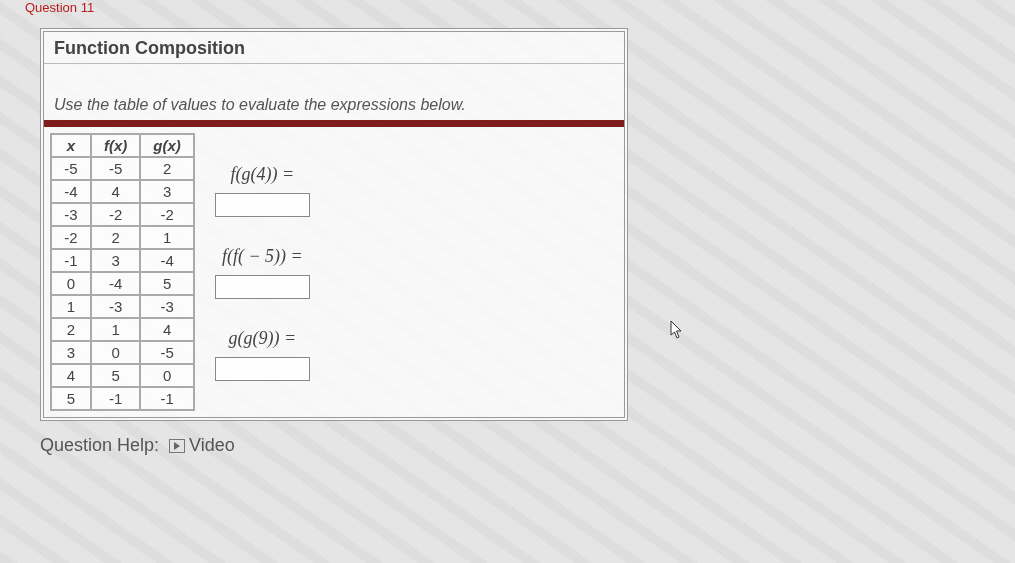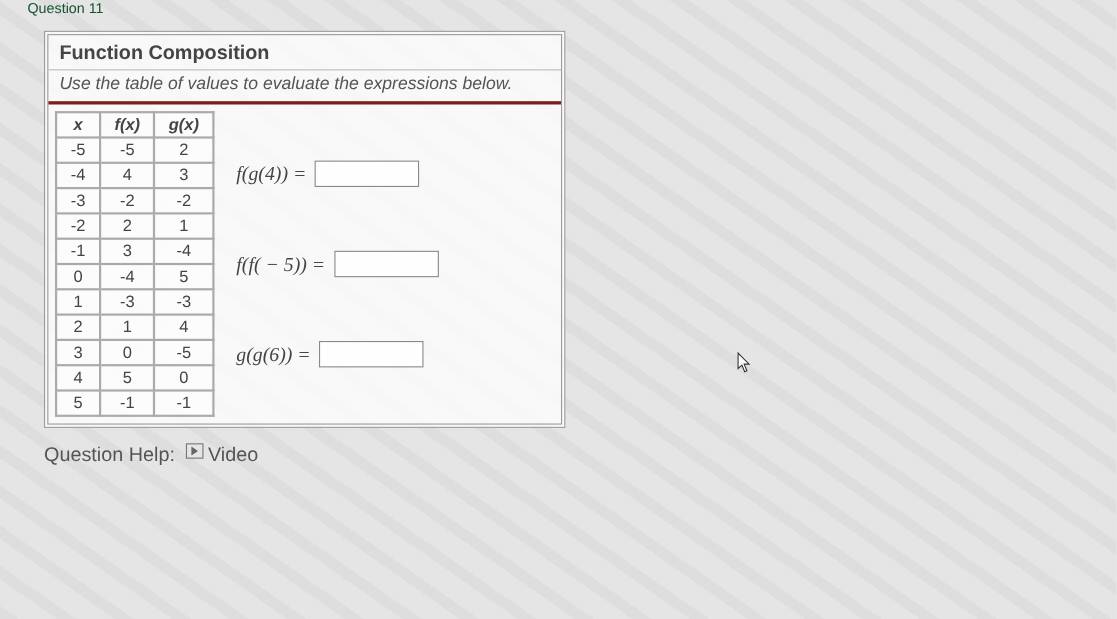--- a/index.html
+++ b/index.html
@@ -23,45 +23,46 @@
         rgba(200,200,200,0.1) 10px,
         rgba(200,200,200,0.1) 30px
       );
       z-index: 0;
     }
     .header-strip {
       position: relative;
       z-index: 1;
       height: 18px;
       padding-left: 25px;
-      color: #14532d;
+      color: #b91c1c;
       font-size: 13px;
       overflow: hidden;
     }
     .question-box {
       position: relative;
       z-index: 1;
       margin: 10px 0 0 40px;
       border: 4px double #999;
       background: rgba(255,255,255,0.75);
-      width: 474px;
+      width: 588px;
     }
     .section-title {
       font-weight: bold;
       font-size: 18px;
       color: #444;
       padding: 6px 10px 4px 10px;
       border-bottom: 1px solid #bbb;
     }
     .section-instr {
       font-style: italic;
       font-size: 16px;
       color: #555;
       padding: 4px 10px 6px 10px;
-      border-bottom: 3px solid #7f1d1d;
+      border-bottom: 7px solid #7f1d1d;
+      margin-top: 28px;
     }
     .content-row {
       display: flex;
       flex-direction: row;
       padding: 6px;
     }
     .value-table {
       border-collapse: collapse;
       font-size: 15px;
     }
@@ -85,20 +86,21 @@
       gap: 28px;
     }
     .expr-line {
       display: flex;
       align-items: center;
       gap: 8px;
       font-family: 'Times New Roman', serif;
       font-style: italic;
       font-size: 18px;
       color: #444;
+      flex-direction: column;
     }
     .answer-box {
       display: inline-block;
       width: 95px;
       height: 24px;
       border: 1px solid #888;
       background: rgba(255,255,255,0.8);
       font-style: normal;
       font-size: 14px;
       padding: 2px 4px;
@@ -108,20 +110,21 @@
       z-index: 1;
       margin: 14px 0 0 40px;
       font-size: 18px;
       color: #555;
       display: flex;
       align-items: center;
       gap: 10px;
     }
     .video-btn {
       display: inline-flex;
+      align-items: center;
       gap: 4px;
       color: #555;
       cursor: pointer;
     }
     .video-icon {
       display: inline-flex;
       width: 16px;
       height: 14px;
       border: 1px solid #777;
       align-items: center;
@@ -218,21 +221,21 @@
     <div class="expressions">
       <div class="expr-line">
         <span>f(g(4)) =</span>
         <input class="answer-box" style="">
       </div>
       <div class="expr-line">
         <span>f(f( − 5)) =</span>
         <input class="answer-box" style="">
       </div>
       <div class="expr-line">
-        <span>g(g(6)) =</span>
+        <span>g(g(9)) =</span>
         <input class="answer-box" style="">
       </div>
     </div>
   </div>
 </div>
 
 <div class="help-row">
   <span>Question Help:</span>
   <span class="video-btn">
     <span class="video-icon">

